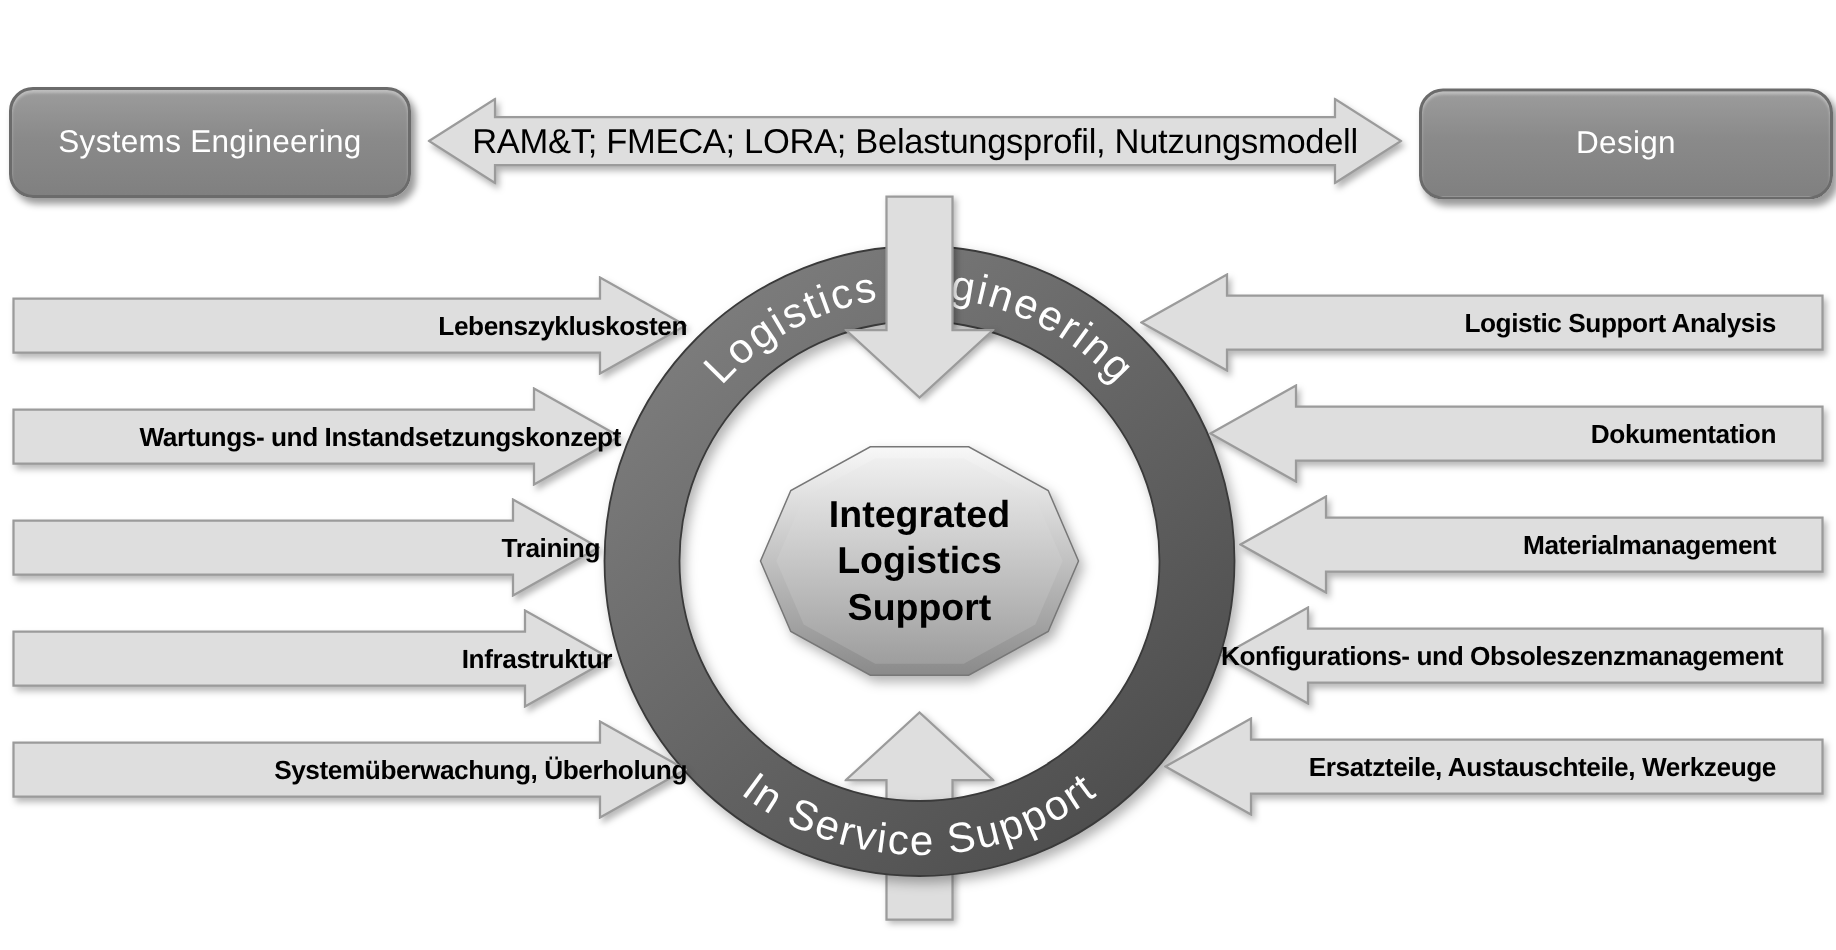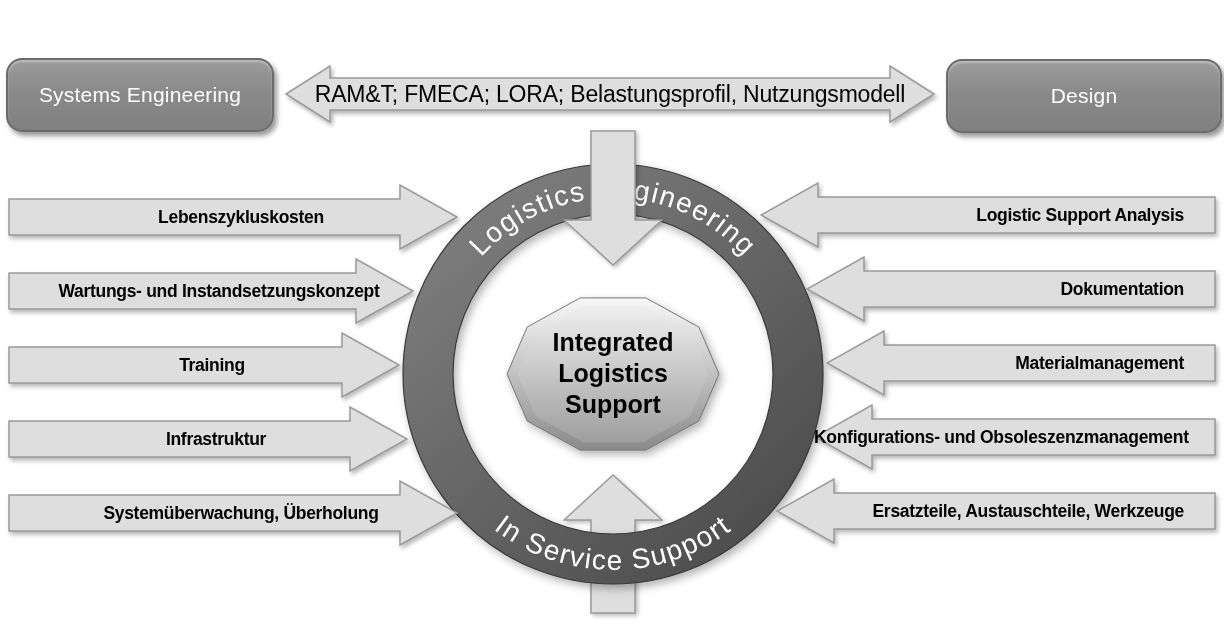--- a/index.html
+++ b/index.html
@@ -28,21 +28,21 @@
     font-weight:normal;font-size:23px;color:#000;letter-spacing:-0.2px;
   }
 
   
   .sarrow{position:absolute;height:66px;z-index:3;}
   .sarrow svg{position:absolute;inset:0;width:100%;height:100%;filter:drop-shadow(2px 3px 2px rgba(0,0,0,.28));}
   .sarrow .albl{
     position:absolute;inset:0;line-height:66px;font-weight:bold;font-size:17.5px;
     letter-spacing:-0.3px;color:#000;white-space:nowrap;
   }
-  .sarrow.leftside .albl{padding-left:16px;text-align:center;}
+  .sarrow.leftside .albl{padding-left:16px;text-align:right;}
   .sarrow.rightside .albl{padding-right:32px;text-align:right;}
 
   
   .varrow{position:absolute;}
   .varrow svg{position:absolute;inset:0;width:100%;height:100%;filter:drop-shadow(2px 2px 2px rgba(0,0,0,.28));}
   .varrow-top{left:563px;top:82px;width:100px;height:136px;z-index:4;}
   .varrow-bottom{left:563px;top:426px;width:100px;height:140px;z-index:1;}
 
   .arrow-fill{fill:#dedede;stroke:#9b9b9b;stroke-width:1.5;}
 

